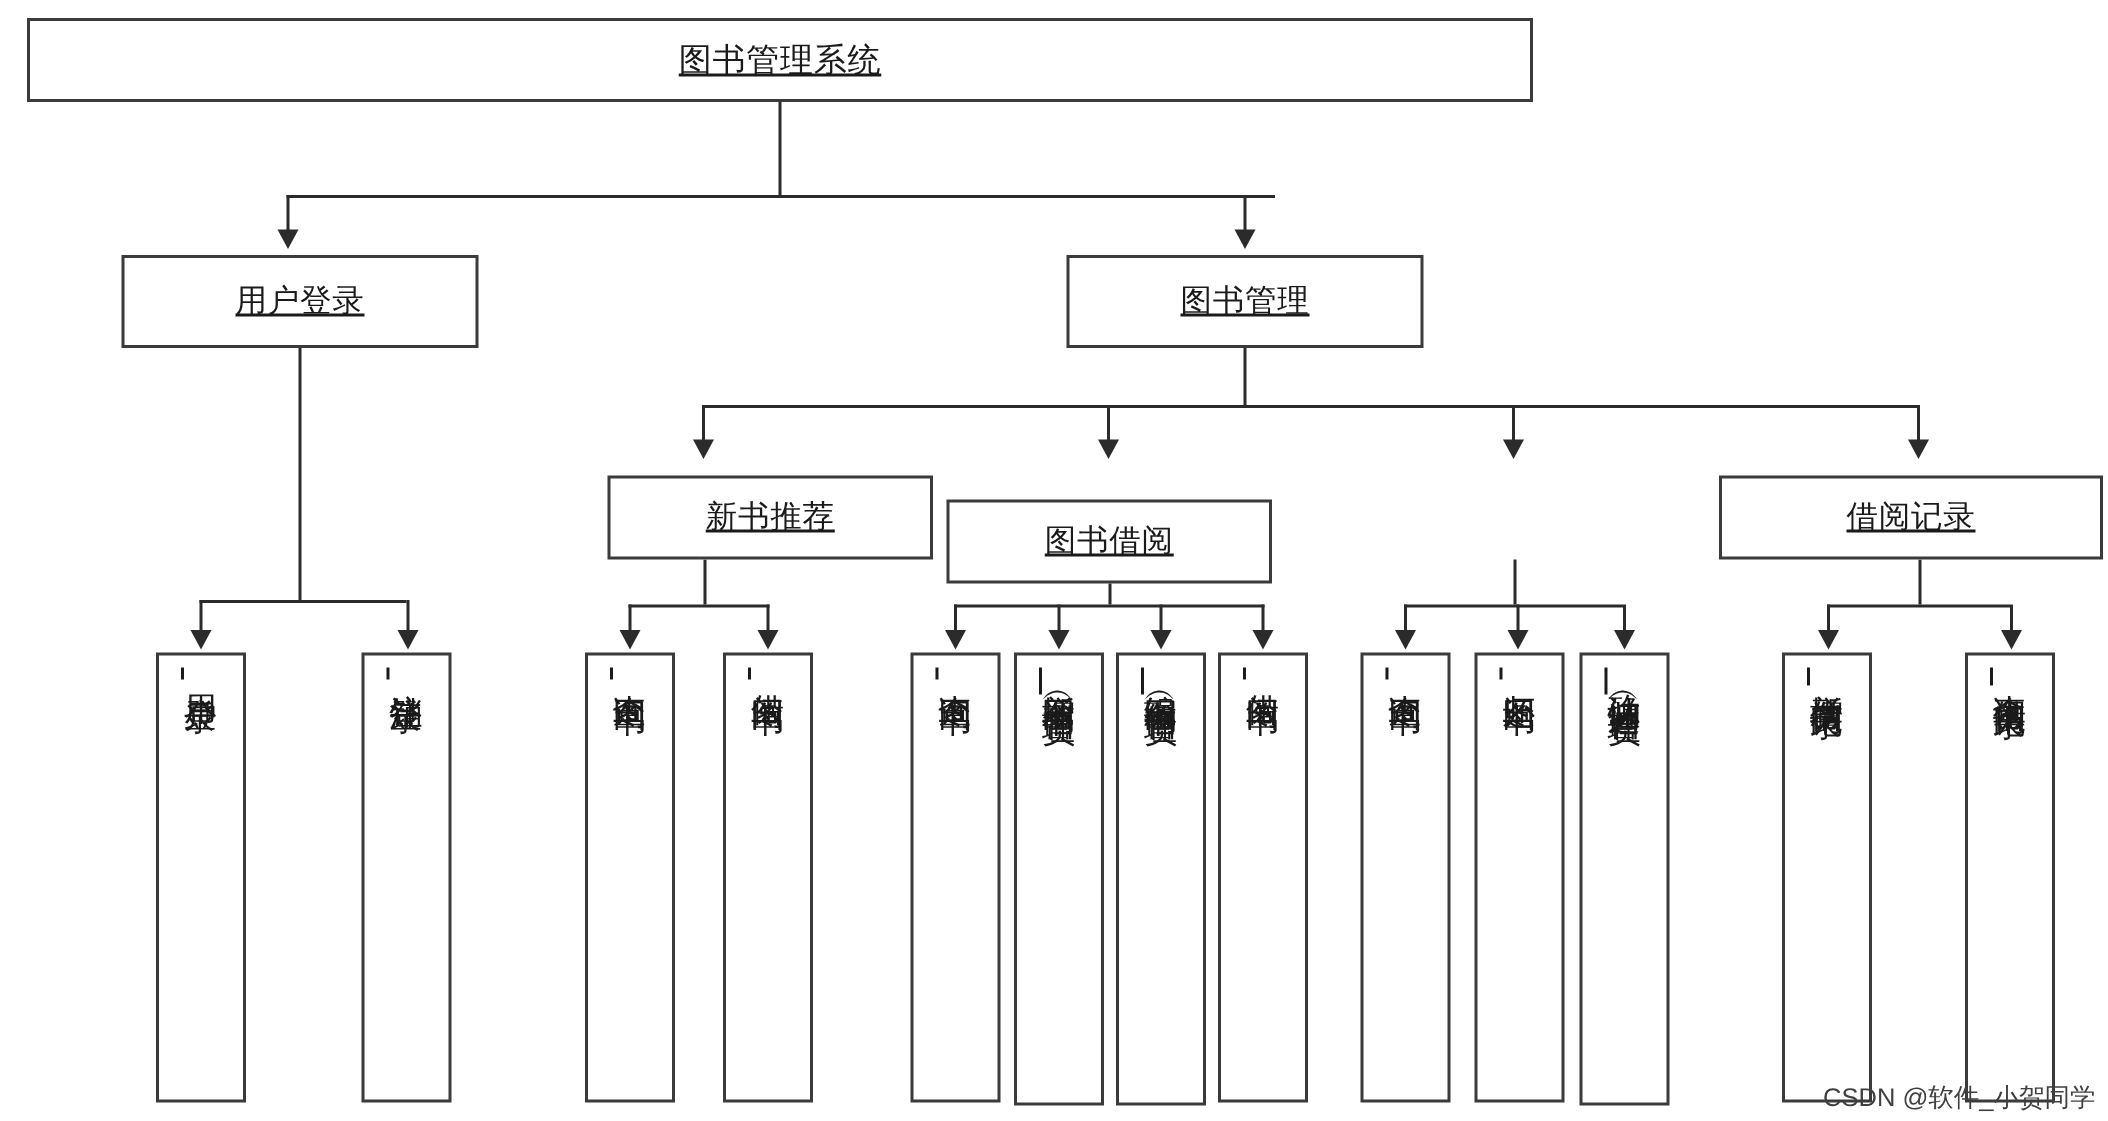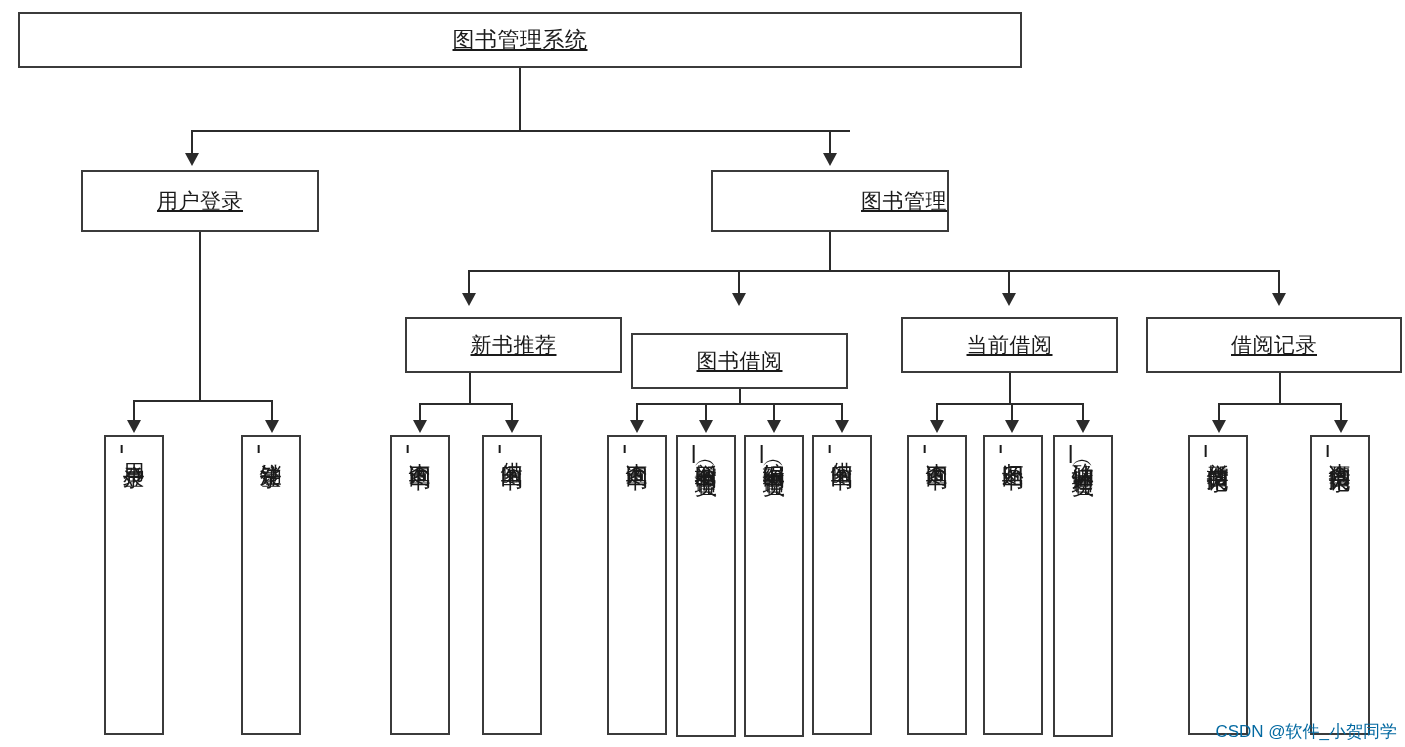--- a/index.html
+++ b/index.html
@@ -60,21 +60,21 @@
     border-right:7px solid transparent;
     border-top:13px solid #2b2b2b;
     z-index:2;
   }
 
   
   #watermark{
     position:absolute;
     right:8px;bottom:4px;
     font-size:17px;
-    color:#0369a1;
+    color:#404040;
     z-index:6;
     white-space:nowrap;
   }
 </style>
 </head>
 <body>
 
 <div id="stage">
 
   <div class="node h-node root" style="left:18px;top:12px;width:1004px;height:56px;">
@@ -86,21 +86,21 @@
   <div class="ln hln" style="left:191px;top:130px;width:659px;"></div>
 
   <div class="ln vln" style="left:191px;top:130px;height:25px;"></div>
   <div class="arrow" style="left:185px;top:153px;"></div>
   <div class="ln vln" style="left:829px;top:130px;height:25px;"></div>
   <div class="arrow" style="left:823px;top:153px;"></div>
 
   <div class="node h-node" style="left:81px;top:170px;width:238px;height:62px;">
     <span class="lbl">用户登录</span>
   </div>
-  <div class="node h-node" style="left:711px;top:170px;width:238px;height:62px;justify-content:flex-end;">
+  <div class="node h-node" style="left:711px;top:170px;width:238px;height:62px;">
     <span class="lbl">图书管理</span>
   </div>
 
   <div class="ln vln" style="left:199px;top:232px;height:168px;"></div>
   <div class="ln hln" style="left:133px;top:400px;width:138px;"></div>
   <div class="ln vln" style="left:133px;top:400px;height:22px;"></div>
   <div class="arrow" style="left:127px;top:420px;"></div>
   <div class="ln vln" style="left:271px;top:400px;height:22px;"></div>
   <div class="arrow" style="left:265px;top:420px;"></div>
 
@@ -114,23 +114,20 @@
   <div class="arrow" style="left:1002px;top:293px;"></div>
   <div class="ln vln" style="left:1278px;top:270px;height:25px;"></div>
   <div class="arrow" style="left:1272px;top:293px;"></div>
 
   <div class="node h-node" style="left:361px;top:317px;width:217px;height:56px;margin-left:44px;">
     <span class="lbl">新书推荐</span>
   </div>
   <div class="node h-node" style="left:631px;top:333px;width:217px;height:56px;">
     <span class="lbl">图书借阅</span>
   </div>
-  <div class="node h-node" style="left:901px;top:317px;width:217px;height:56px;">
-    <span class="lbl">当前借阅</span>
-  </div>
   <div class="node h-node" style="left:1146px;top:317px;width:256px;height:56px;">
     <span class="lbl">借阅记录</span>
   </div>
 
   <div class="ln vln" style="left:469px;top:373px;height:30px;"></div>
   <div class="ln hln" style="left:419px;top:403px;width:94px;"></div>
   <div class="ln vln" style="left:419px;top:403px;height:19px;"></div>
   <div class="arrow" style="left:413px;top:420px;"></div>
   <div class="ln vln" style="left:511px;top:403px;height:19px;"></div>
   <div class="arrow" style="left:505px;top:420px;"></div>

